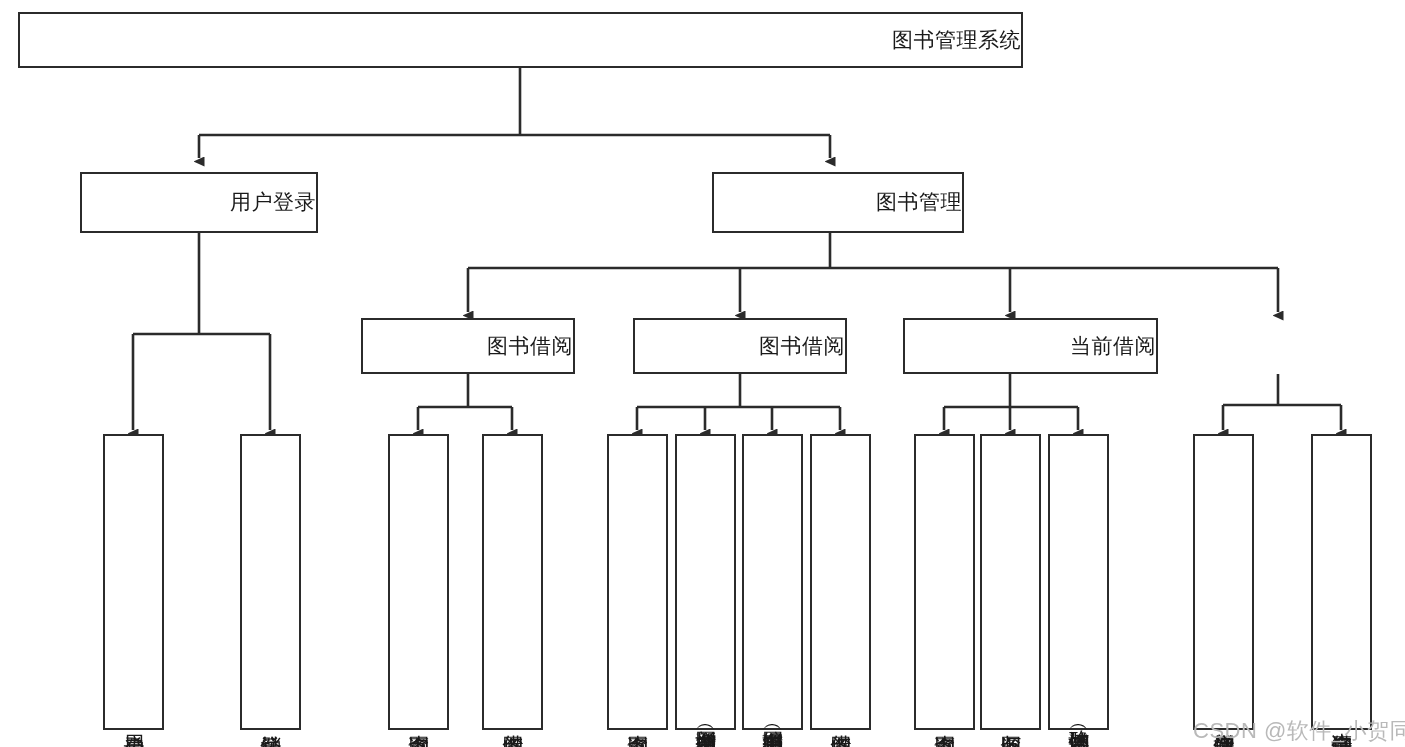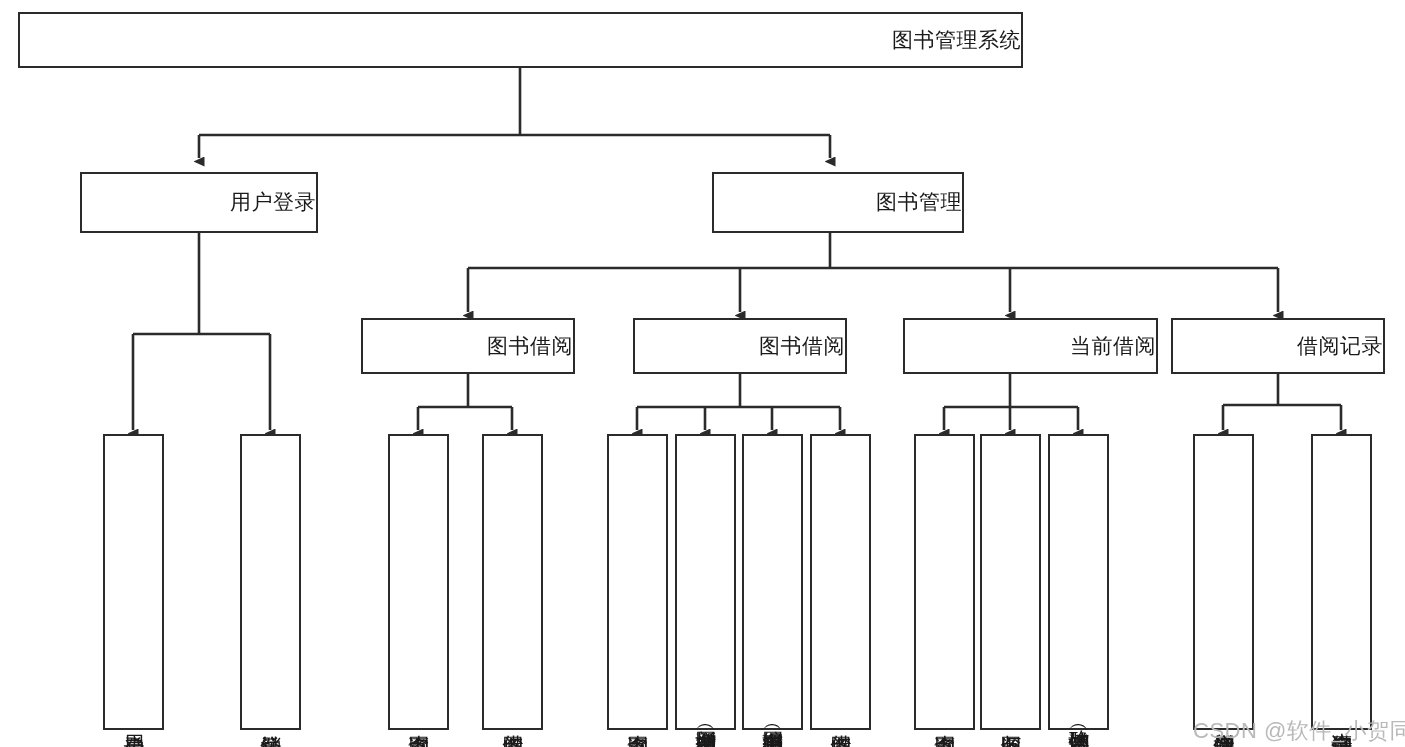--- a/index.html
+++ b/index.html
@@ -136,23 +136,20 @@
   </div>
 
   <div class="node horizontal" style="left:633px; top:318px; width:214px; height:56px;">
     <span>图书借阅</span>
   </div>
 
   <div class="node horizontal" style="left:903px; top:318px; width:255px; height:56px;">
     <span>当前借阅</span>
   </div>
 
-  <div class="node horizontal" style="left:1171px; top:318px; width:214px; height:56px;">
-    <span>借阅记录</span>
-  </div>
 
   <div class="node vertical" style="left:103px; top:434px; width:61px; height:296px;">
     <span class="vlabel">用户登录</span>
   </div>
 
   <div class="node vertical" style="left:240px; top:434px; width:61px; height:296px;">
     <span class="vlabel">注销登录</span>
   </div>
 
   <div class="node vertical" style="left:388px; top:434px; width:61px; height:296px;">

